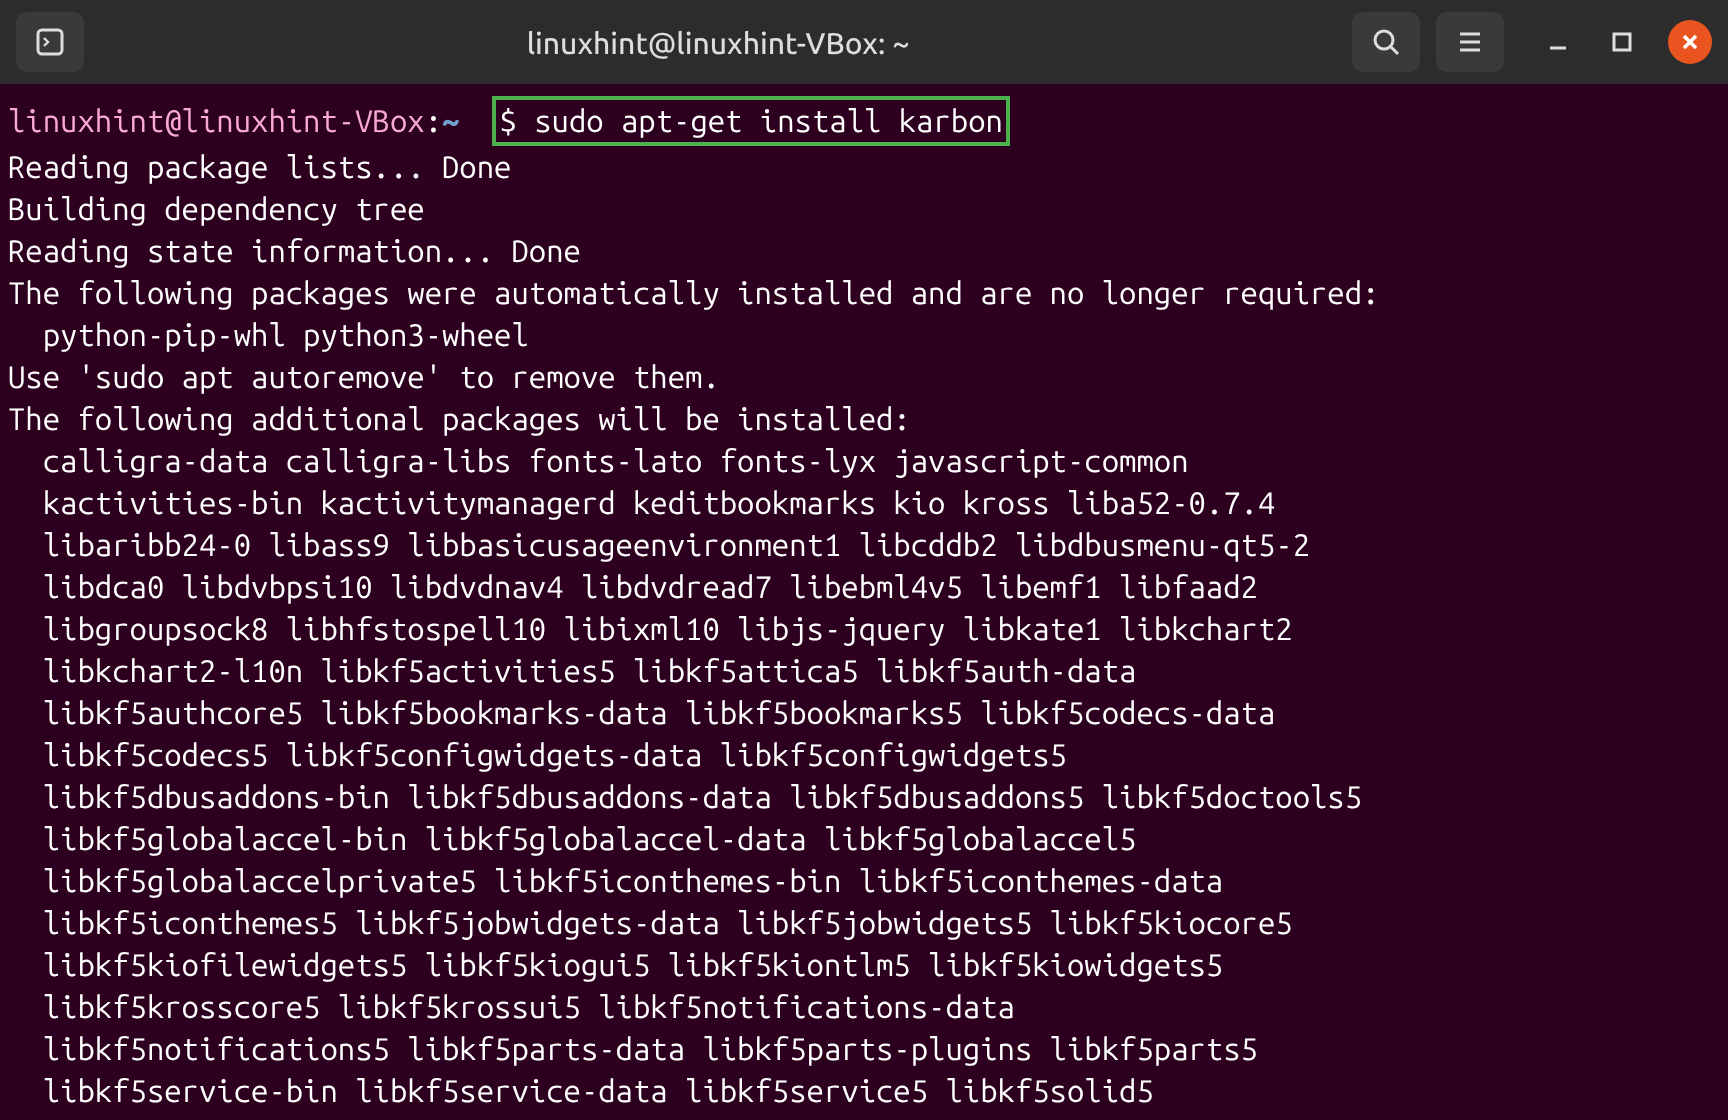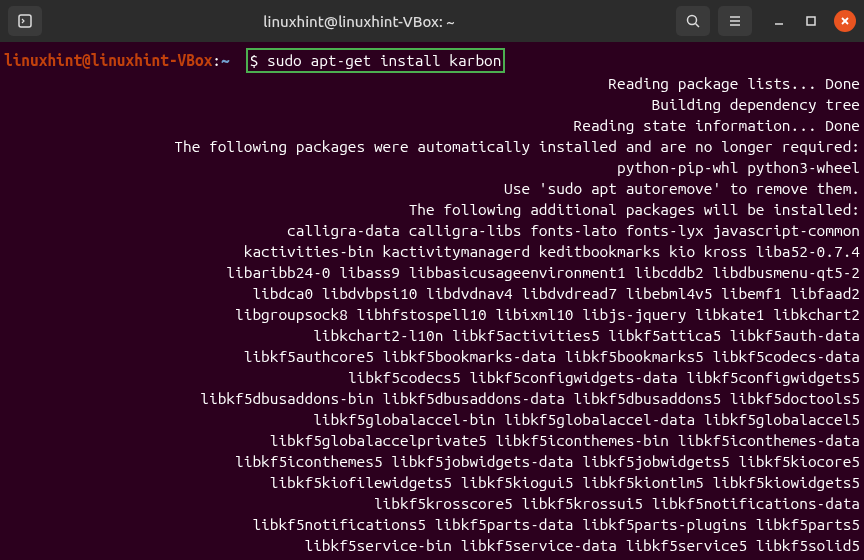--- a/index.html
+++ b/index.html
@@ -80,39 +80,38 @@
     }
     .terminal {
       padding: 6px 4px;
       font-size: 15.5px;
       line-height: 21px;
       color: #ffffff;
       white-space: pre;
       font-family: 'Ubuntu Mono', 'DejaVu Sans Mono', monospace;
     }
     .prompt-user {
-      color: #c2410c;
-      font-weight: bold;
+      color: #f9a8d4;
+      font-weight: normal;
     }
     .prompt-colon {
       color: #ffffff;
     }
     .prompt-path {
       color: #729fcf;
       font-weight: bold;
     }
     .highlight-box {
       border: 2.5px solid #4caf50;
       padding: 0 2px;
       display: inline-block;
       margin-left: 16px;
     }
     .output-line {
       color: #ffffff;
-      text-align: right;
     }
   </style>
 </head>
 <body>
 
 <div class="titlebar">
   <div class="titlebar-left">
     <div class="titlebar-button">
       <svg width="16" height="16" viewBox="0 0 16 16">
         <rect x="2" y="2" width="12" height="12" rx="2" fill="none" stroke="#ddd" stroke-width="1.5"></rect>

